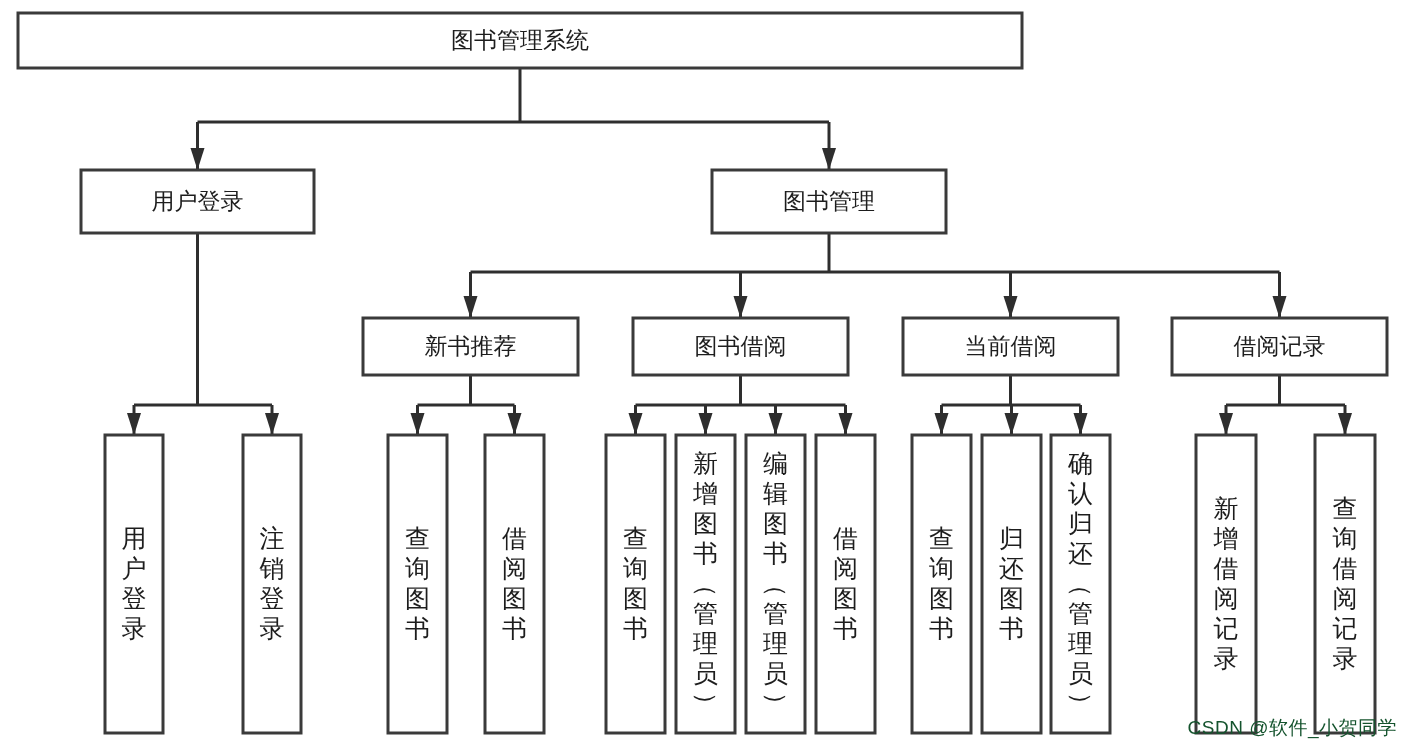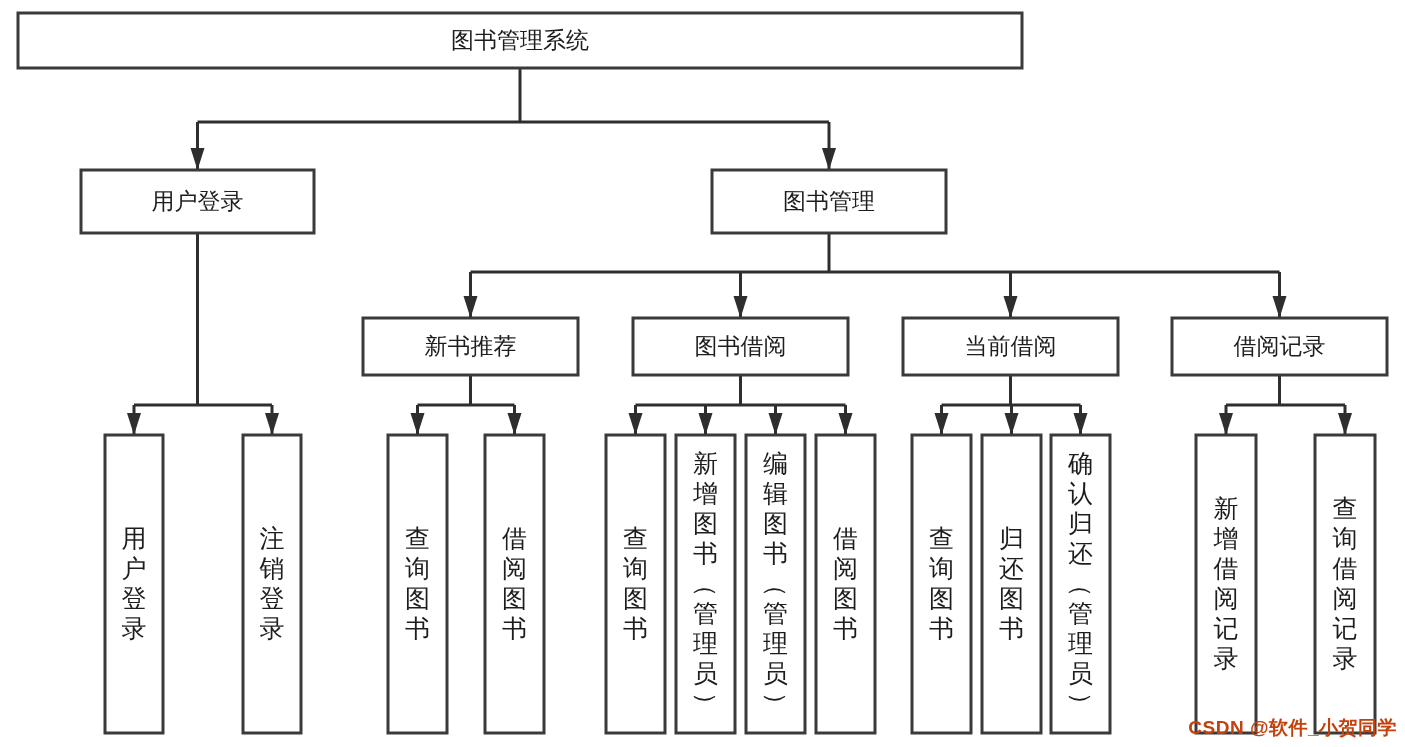--- a/index.html
+++ b/index.html
@@ -56,25 +56,24 @@
     fill: #1d1d1d;
     text-anchor: middle;
     white-space: pre;
   }
   .watermark-text {
     position: absolute;
     right: 8px;
     bottom: 6px;
     font-family: "Liberation Sans", "DejaVu Sans", sans-serif;
     font-size: 19px;
-    color: #c2410c;
+    color: #14532d;
     letter-spacing: 0.5px;
     user-select: none;
     pointer-events: none;
-    font-weight: bold;
   }
 </style>
 </head>
 <body>
 
 <div id="diagram-root">
   <svg class="diagram-canvas" viewBox="0 0 1405 747" xmlns="http://www.w3.org/2000/svg">
     <g id="connector-layer">
         <line x1="520" y1="68" x2="520" y2="122" class="connector-line"></line>
         <line x1="197.5" y1="122" x2="829" y2="122" class="connector-line"></line>

